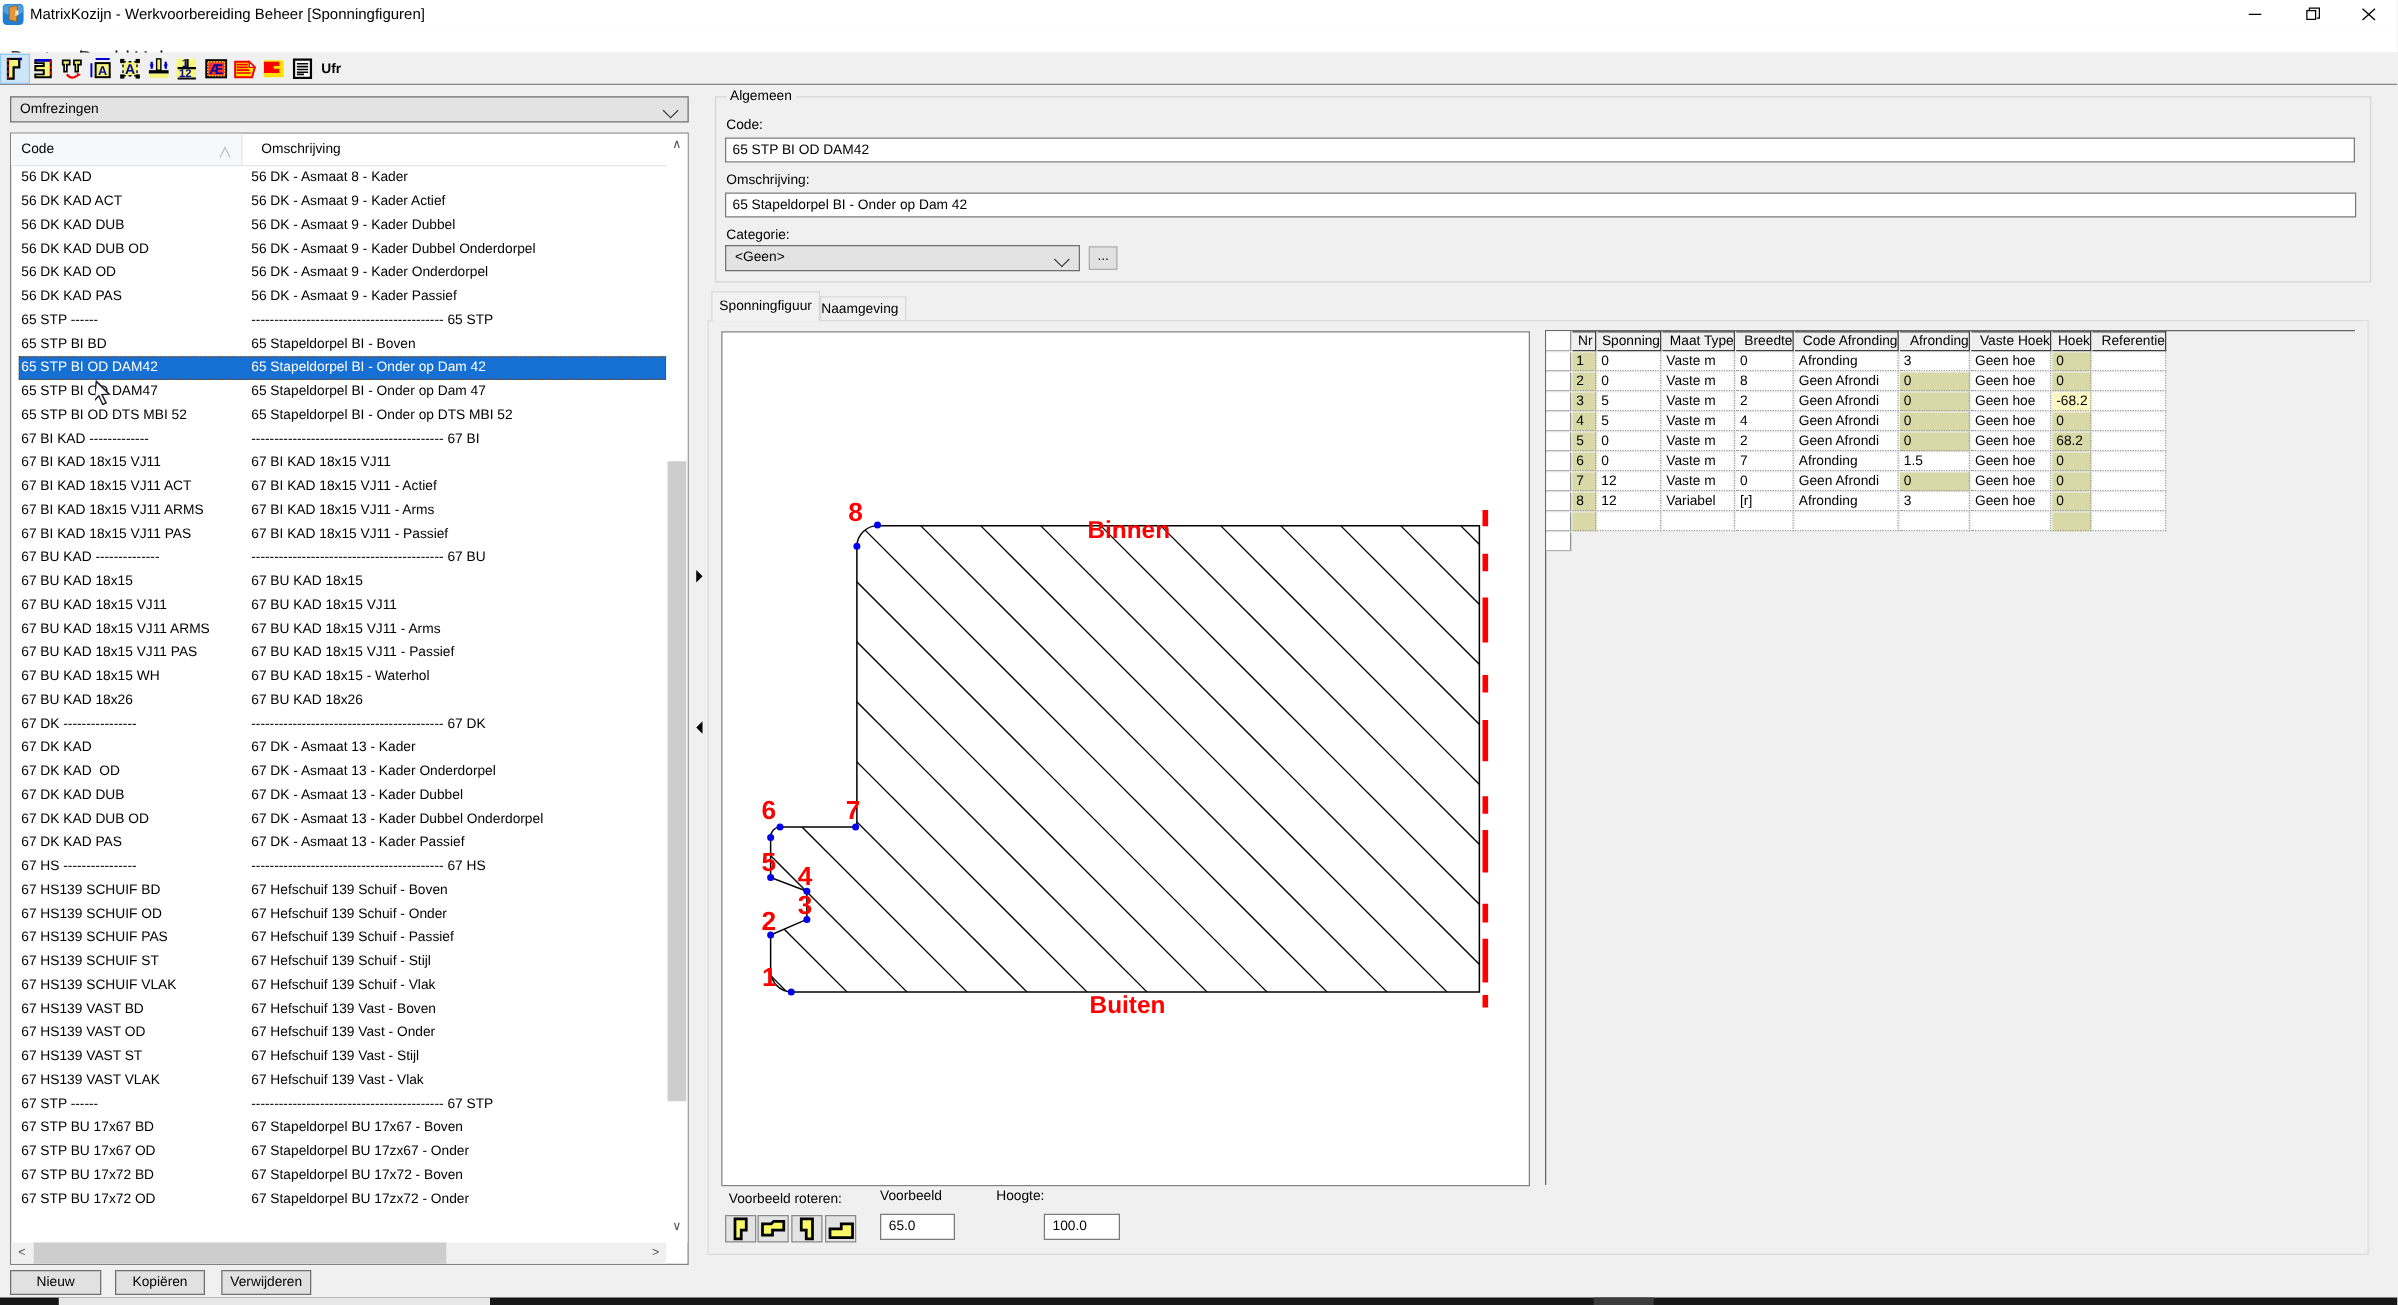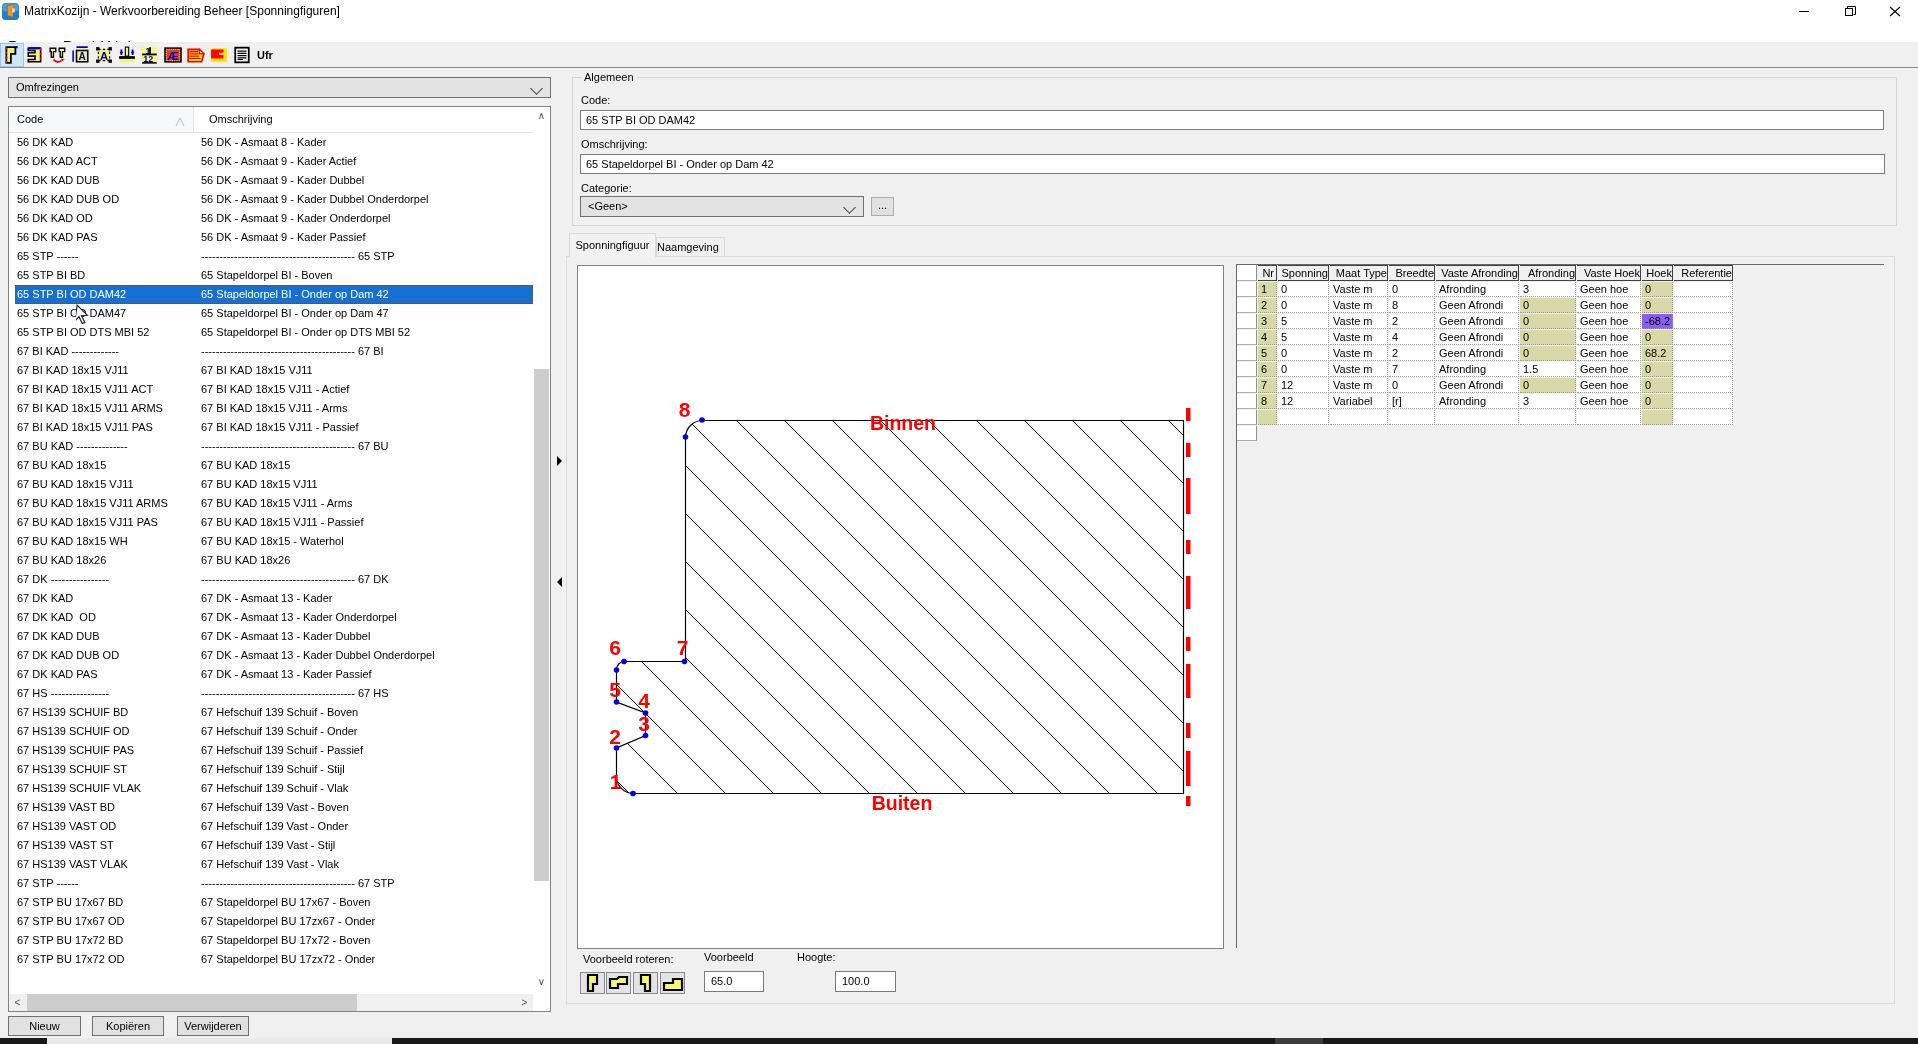--- a/index.html
+++ b/index.html
@@ -307,21 +307,21 @@
 <text x="615.5" y="789">1</text>
 <text x="903" y="430" font-size="19.5px">Binnen</text>
 <text x="902" y="810" font-size="19.5px">Buiten</text>
 </g>
 </svg>
 <div class="tblpanel"></div>
 <div class="th" style="left:1258px;top:265px;width:19px;height:16px;text-align:right;padding-right:2px;">Nr</div>
 <div class="th" style="left:1278px;top:265px;width:51px;height:16px;">Sponning</div>
 <div class="th" style="left:1330px;top:265px;width:58px;height:16px;">Maat Type</div>
 <div class="th" style="left:1389px;top:265px;width:46px;height:16px;">Breedte</div>
-<div class="th" style="left:1436px;top:265px;width:83px;height:16px;">Vaste Afronding</div>
+<div class="th" style="left:1436px;top:265px;width:83px;height:16px;">Code Afronding</div>
 <div class="th" style="left:1520px;top:265px;width:56px;height:16px;">Afronding</div>
 <div class="th" style="left:1577px;top:265px;width:64px;height:16px;">Vaste Hoek</div>
 <div class="th" style="left:1642px;top:265px;width:31px;height:16px;">Hoek</div>
 <div class="th" style="left:1674px;top:265px;width:59px;height:16px;">Referentie</div>
 <div class="tsel" style="left:1237px;top:265px;width:20px;height:16px"></div>
 <div class="tsel" style="left:1237px;top:282px;width:20px;height:15px"></div>
 <div class="td" style="left:1258px;top:282px;width:19px;height:15px;background:#d9d9a8;">1</div>
 <div class="td" style="left:1278px;top:282px;width:51px;height:15px;">0</div>
 <div class="td" style="left:1330px;top:282px;width:58px;height:15px;">Vaste m</div>
 <div class="td" style="left:1389px;top:282px;width:46px;height:15px;">0</div>
@@ -341,21 +341,21 @@
 <div class="td" style="left:1642px;top:298px;width:31px;height:15px;background:#d9d9a8;">0</div>
 <div class="td" style="left:1674px;top:298px;width:59px;height:15px;"></div>
 <div class="tsel" style="left:1237px;top:314px;width:20px;height:15px"></div>
 <div class="td" style="left:1258px;top:314px;width:19px;height:15px;background:#d9d9a8;">3</div>
 <div class="td" style="left:1278px;top:314px;width:51px;height:15px;">5</div>
 <div class="td" style="left:1330px;top:314px;width:58px;height:15px;">Vaste m</div>
 <div class="td" style="left:1389px;top:314px;width:46px;height:15px;">2</div>
 <div class="td" style="left:1436px;top:314px;width:83px;height:15px;">Geen Afrondi</div>
 <div class="td" style="left:1520px;top:314px;width:56px;height:15px;background:#d9d9a8;">0</div>
 <div class="td" style="left:1577px;top:314px;width:64px;height:15px;">Geen hoe</div>
-<div class="td" style="left:1642px;top:314px;width:31px;height:15px;background:#8b5cf6;">-68.2</div>
+<div class="td" style="left:1642px;top:314px;width:31px;height:15px;background:#fef9c3;">-68.2</div>
 <div class="td" style="left:1674px;top:314px;width:59px;height:15px;"></div>
 <div class="tsel" style="left:1237px;top:330px;width:20px;height:15px"></div>
 <div class="td" style="left:1258px;top:330px;width:19px;height:15px;background:#d9d9a8;">4</div>
 <div class="td" style="left:1278px;top:330px;width:51px;height:15px;">5</div>
 <div class="td" style="left:1330px;top:330px;width:58px;height:15px;">Vaste m</div>
 <div class="td" style="left:1389px;top:330px;width:46px;height:15px;">4</div>
 <div class="td" style="left:1436px;top:330px;width:83px;height:15px;">Geen Afrondi</div>
 <div class="td" style="left:1520px;top:330px;width:56px;height:15px;background:#d9d9a8;">0</div>
 <div class="td" style="left:1577px;top:330px;width:64px;height:15px;">Geen hoe</div>
 <div class="td" style="left:1642px;top:330px;width:31px;height:15px;background:#d9d9a8;">0</div>

